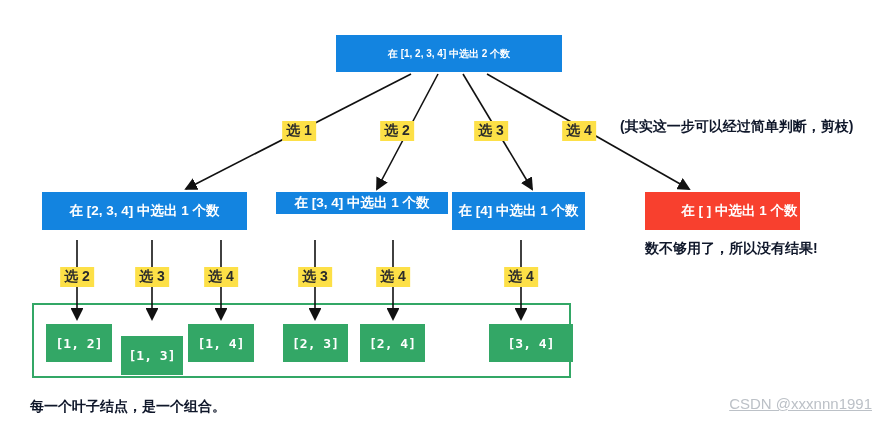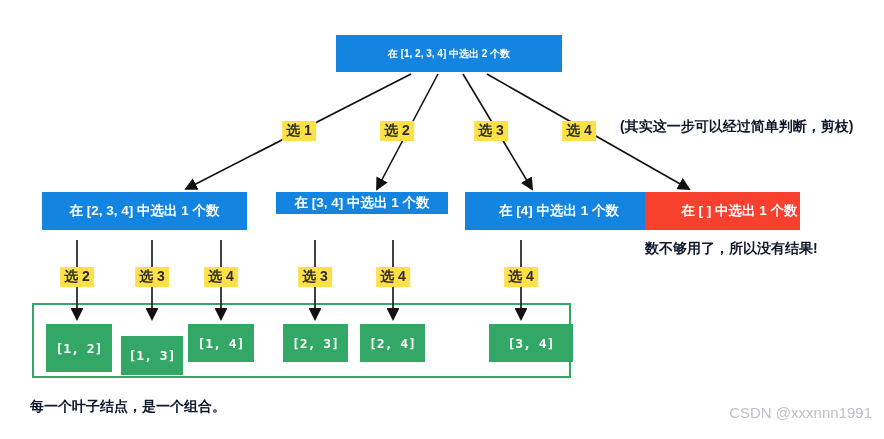--- a/index.html
+++ b/index.html
@@ -29,24 +29,24 @@
   .node.red  { background: #f8402e; padding-left: 34px; }
   .node.leaf {
     background: #33a766;
     font-family: "DejaVu Sans Mono", monospace;
     font-size: 13px;
   }
 
   .root-node  { left: 336px; top: 35px;  width: 226px; height: 37px; font-size: 10px; }
   .n2-0 { left: 42px;  top: 192px; width: 205px; height: 38px; }
   .n2-1 { left: 276px; top: 192px; width: 172px; height: 22px; }
-  .n2-2 { left: 465px; top: 192px; width: 188px; height: 38px; }
+  .n2-2 { left: 452px; top: 192px; width: 133px; height: 38px; }
   .n2-3 { left: 645px; top: 192px; width: 155px; height: 38px; }
 
-  .leaf-0 { left: 46px;  top: 324px; width: 66px; height: 48px; }
+  .leaf-0 { left: 46px;  top: 324px; width: 66px; height: 38px; }
   .leaf-1 { left: 121px; top: 324px; width: 62px; height: 39px; margin-top: 12px; }
   .leaf-2 { left: 188px; top: 324px; width: 66px; height: 38px; }
   .leaf-3 { left: 283px; top: 324px; width: 65px; height: 38px; }
   .leaf-4 { left: 360px; top: 324px; width: 65px; height: 38px; }
   .leaf-5 { left: 489px; top: 324px; width: 84px; height: 38px; }
 
   .leaf-container {
     position: absolute;
     z-index: 0;
     left: 32px; top: 303px;
@@ -87,25 +87,26 @@
     white-space: nowrap;
   }
   .prune-note   { left: 620px; top: 118px; }
   .dead-note    { left: 645px; top: 240px; }
   .caption-note { left: 30px;  top: 398px; }
 
   .watermark {
     position: absolute;
     z-index: 2;
     right: 12px;
-    top: 404px;
+    top: 395px;
     color: #bcc1c7;
     font-size: 15px;
     font-weight: normal;
     white-space: nowrap;
+    text-decoration: underline;
   }
 </style>
 </head>
 <body>
 
 <div class="stage">
 
   <svg class="layer-svg" width="884" height="439" viewBox="0 0 884 439">
     <defs>
       <marker id="ah" viewBox="0 0 10 10" refX="8.5" refY="5" markerWidth="8" markerHeight="8" orient="auto-start-reverse">

